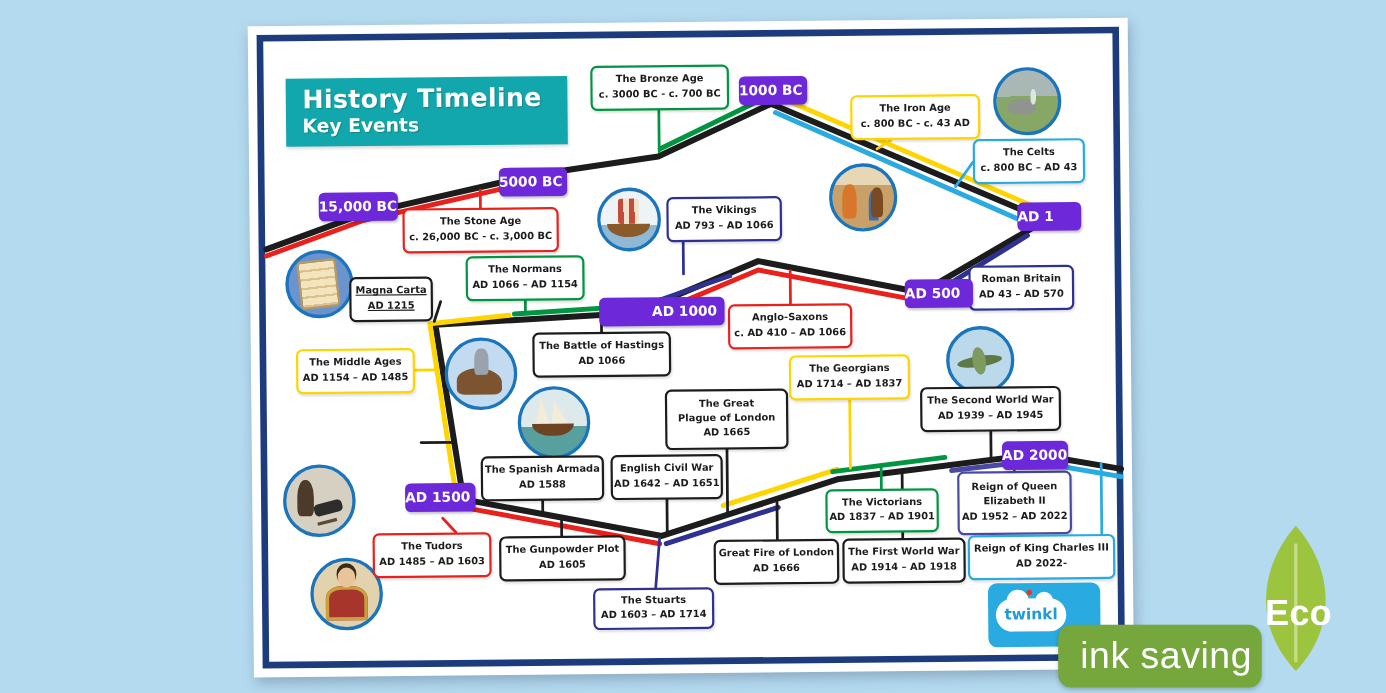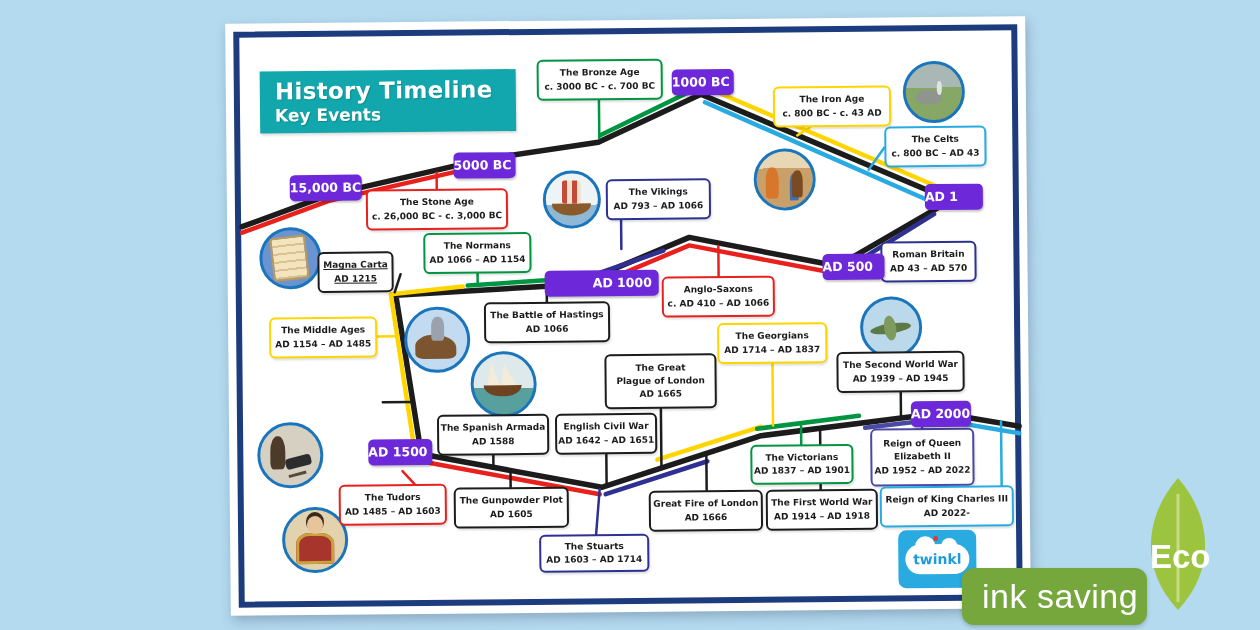--- a/index.html
+++ b/index.html
@@ -56,21 +56,21 @@
   .ci-spitfire::before{left:12%;top:42%;width:74%;height:18%;background:#5d7a46;border-radius:50%;transform:rotate(-8deg);}
   .ci-spitfire::after{left:38%;top:28%;width:22%;height:44%;background:#7e9a5e;border-radius:50%;transform:rotate(-8deg);}
   .ci-cannon-figure{background:#d6d0c2;}
   .ci-cannon-figure::before{left:16%;top:18%;width:26%;height:56%;background:#4c3a2a;border-radius:45% 45% 20% 20%;}
   .ci-cannon-figure::after{left:42%;top:52%;width:44%;height:18%;background:#2d2d2d;border-radius:4px;transform:rotate(-14deg);box-shadow:-4px 12px 0 -4px #5a4a36;}
   .ci-tudor-king{background:#e2d2ae;}
   .ci-tudor-king::before{left:18%;top:38%;width:64%;height:52%;background:#a8352c;border-radius:35% 35% 10% 10%;box-shadow:inset 0 0 0 3px #c8a23c;}
   .ci-tudor-king::after{left:36%;top:10%;width:28%;height:30%;background:#e8c49a;border-radius:50%;box-shadow:0 -3px 0 1px #3a2a1a;}
 
   
-  #twinkl-logo{position:absolute;left:668px;top:513px;width:78px;height:58px;background:#29abe2;border-radius:8px;z-index:5;}
+  #twinkl-logo{position:absolute;left:668px;top:513px;width:78px;height:58px;background:#29abe2;border-radius:8px;z-index:5;padding-left:24px;}
   #twinkl-cloud{position:absolute;left:7px;top:14px;width:64px;height:30px;background:#fff;border-radius:16px;
                 text-align:center;line-height:30px;font-size:14px;font-weight:bold;color:#1f9cd8;}
   #twinkl-cloud::before{content:'';position:absolute;left:10px;top:-8px;width:20px;height:20px;background:#fff;border-radius:50%;}
   #twinkl-cloud::after{content:'';position:absolute;right:12px;top:-6px;width:16px;height:16px;background:#fff;border-radius:50%;}
   #twinkl-cloud b{position:relative;z-index:1;}
   #twinkl-dot{position:absolute;left:35px;top:6px;width:5px;height:5px;background:#e03a2f;border-radius:50%;z-index:2;}
 
   
   #eco-bar{position:absolute;left:962px;top:532px;width:185px;height:57px;background:#76a73d;border-radius:12px;
            z-index:50;display:flex;align-items:center;box-shadow:0 2px 4px rgba(0,0,0,.2);margin-top:36px;}

